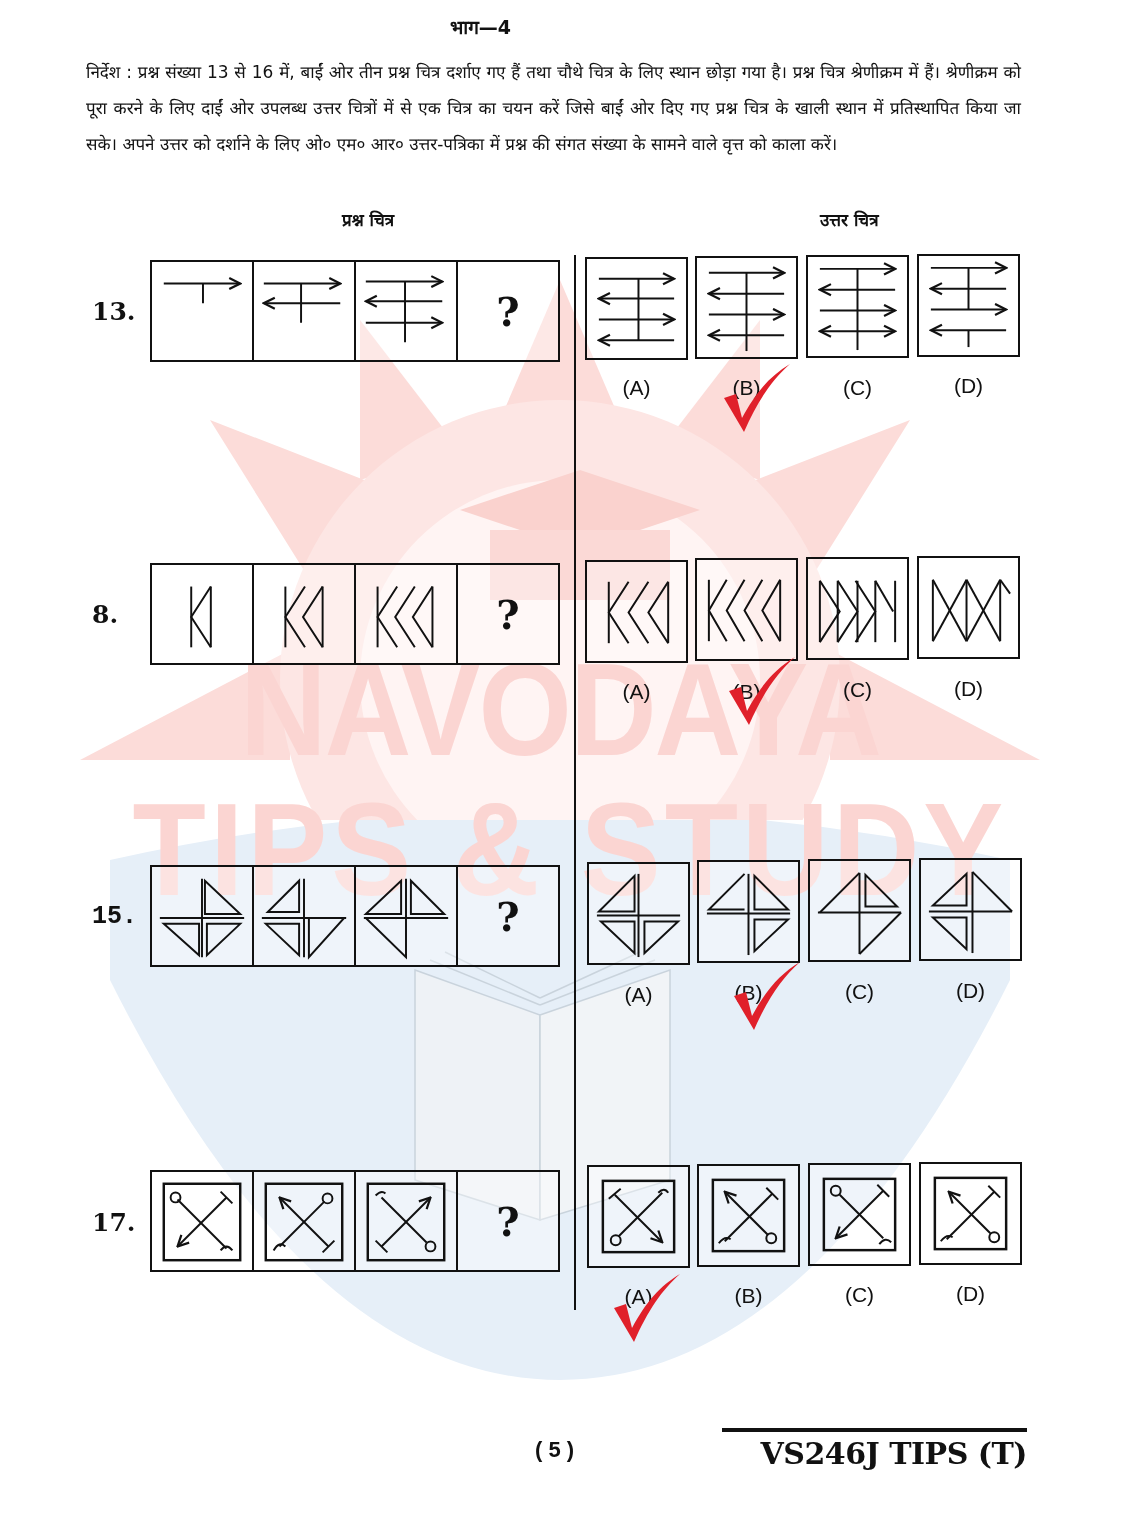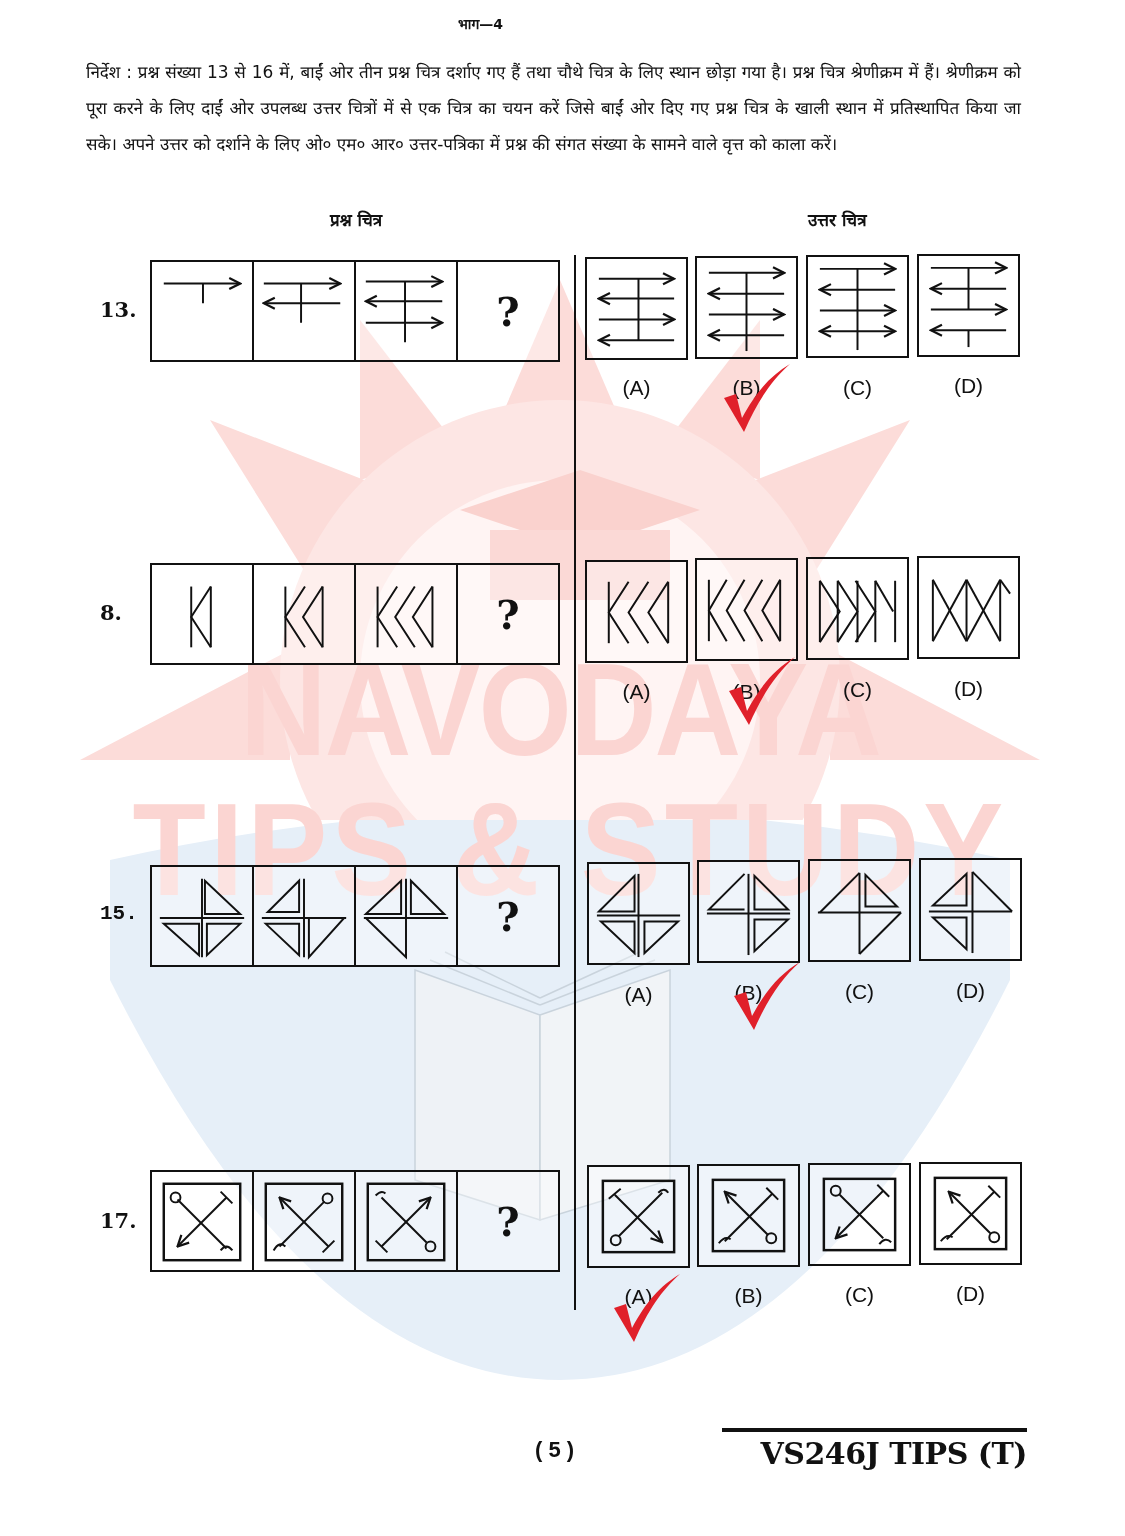--- a/index.html
+++ b/index.html
@@ -16,36 +16,36 @@
     font-family:"Liberation Sans", sans-serif; font-weight:bold; font-size:120px;
     color:#fbd5d2; letter-spacing:-2px; transform:scaleY(1.1);
   }
   .wm-text-2 {
     position:absolute; left:130px; top:780px; width:880px; text-align:center;
     font-family:"Liberation Sans", sans-serif; font-weight:bold; font-size:120px;
     color:#fbd5d2; letter-spacing:4px; transform:scaleY(1.1);
   }
   .header-part {
     position:absolute; left:0; width:961px; top:14px; text-align:center;
-    font-family:"DejaVu Sans", sans-serif; font-weight:bold; font-size:14px;
+    font-family:"DejaVu Sans", sans-serif; font-weight:bold; font-size:19px;
   }
   .instructions {
     position:absolute; left:86px; top:54px; width:935px;
     font-family:"DejaVu Sans", sans-serif; font-size:17px; line-height:36px;
     text-align:justify;
   }
   .instructions b { font-weight:normal; }
   .col-title {
     position:absolute; top:208px; font-family:"DejaVu Sans", sans-serif;
-    font-weight:bold; font-size:17px;
+    font-weight:bold; font-size:17px;margin-left:12px;
   }
   .divider { position:absolute; left:574px; top:255px; width:2px; height:1055px; background:#111; }
   .qnum {
-    position:absolute; left:100px; font-family:"DejaVu Serif", serif;
-    font-weight:bold; font-size:21px;
+    position:absolute; left:92px; font-family:"DejaVu Serif", serif;
+    font-weight:bold; font-size:25px;
   }
   .qstrip {
     position:absolute; left:150px; width:410px; height:102px;
     border:2px solid #111; display:flex; box-sizing:border-box; background:rgba(255,255,255,0.35);
   }
   .qcell { flex:1; border-right:2px solid #111; position:relative; }
   .qcell:last-child { border-right:none; }
   .qcell svg { position:absolute; left:0; top:0; width:100%; height:100%; }
   .qmark {
     position:absolute; left:0; right:0; top:26px; text-align:center;

